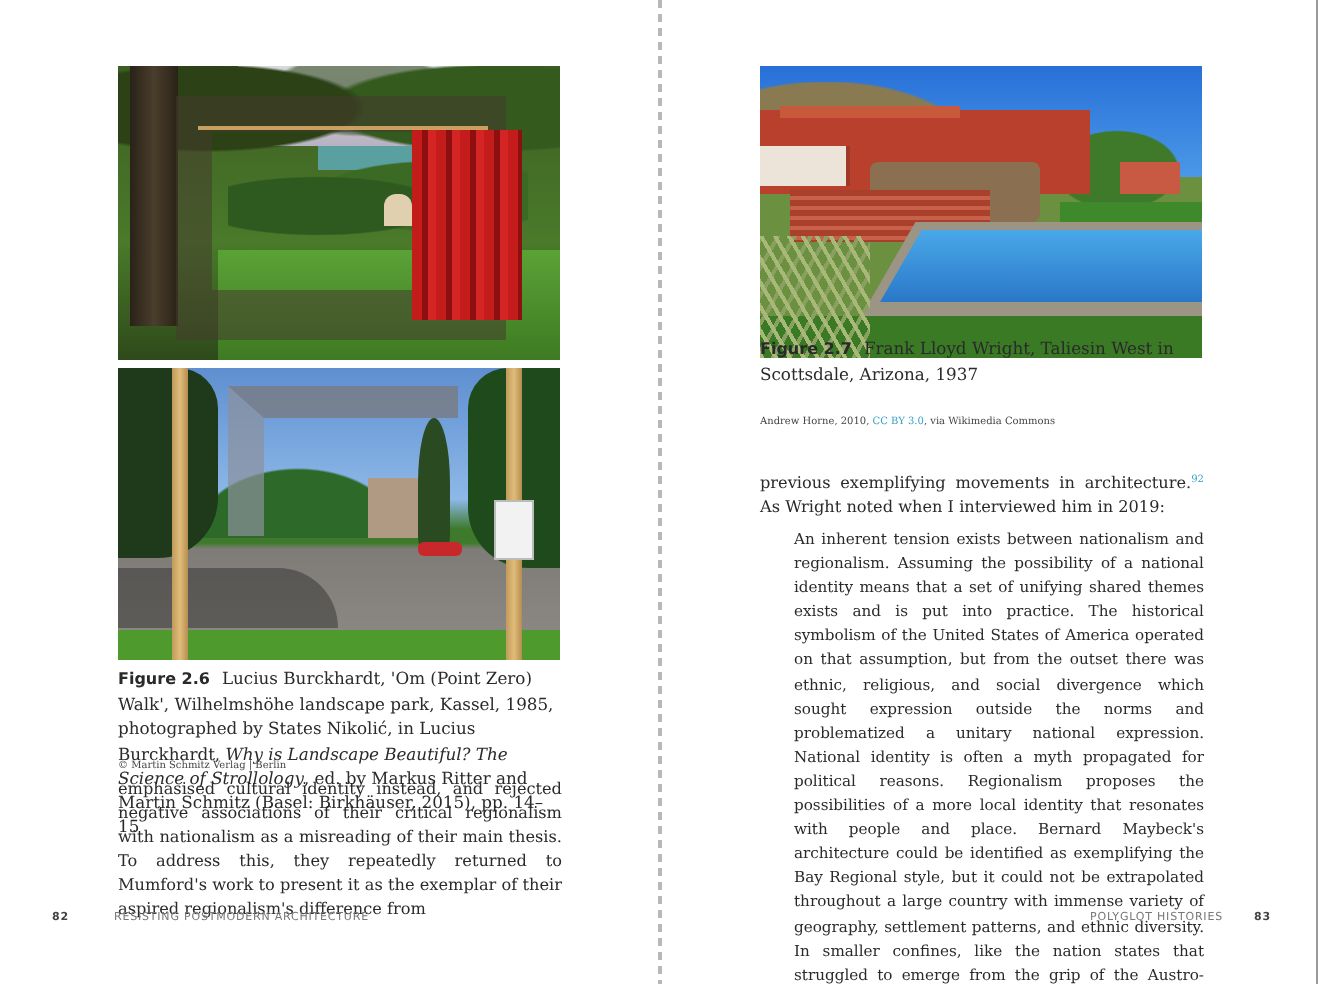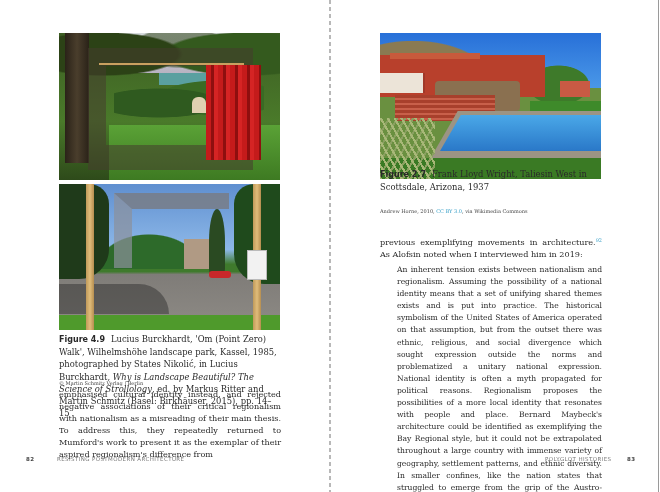--- a/index.html
+++ b/index.html
@@ -129,21 +129,21 @@
       <div class="sculpt"></div>
       <div class="shadow"></div>
       <div class="car"></div>
       <div class="grass"></div>
       <div class="post l"></div>
       <div class="post r"></div>
       <div class="sign"></div>
     </div>
 
     <div class="caption" style="left:59px; top:333px; width:222px;">
-      <span class="fig-label">Figure 4.9</span><span>Lucius Burckhardt, 'Om (Point Zero) Walk', Wilhelmshöhe landscape park, Kassel, 1985, photographed by States Nikolić, in Lucius Burckhardt, </span><em>Why is Landscape Beautiful? The Science of Strollology</em><span>, ed. by Markus Ritter and Martin Schmitz (Basel: Birkhäuser, 2015), pp. 14–15</span>
+      <span class="fig-label">Figure 2.6</span><span>Lucius Burckhardt, 'Om (Point Zero) Walk', Wilhelmshöhe landscape park, Kassel, 1985, photographed by States Nikolić, in Lucius Burckhardt, </span><em>Why is Landscape Beautiful? The Science of Strollology</em><span>, ed. by Markus Ritter and Martin Schmitz (Basel: Birkhäuser, 2015), pp. 14–15</span>
     </div>
     <div class="credit" style="left:59px; top:380px; width:222px;">© Martin Schmitz Verlag | Berlin</div>
 
     <div class="body-text" style="left:59px; top:388px; width:222px;">
       <p>emphasised cultural identity instead, and rejected negative associations of their critical regionalism with nationalism as a misreading of their main thesis. To address this, they repeatedly returned to Mumford's work to present it as the exemplar of their aspired regionalism's difference from</p>
     </div>
 
     <div class="folio folio-num" style="left:26px;">82</div>
     <div class="folio" style="left:57px;">RESISTING POSTMODERN ARCHITECTURE</div>
   </div>
@@ -171,21 +171,21 @@
   </div>
 
   <div class="caption" style="left:380px; top:168px; width:225px;">
     <span class="fig-label">Figure 2.7</span><span>Frank Lloyd Wright, Taliesin West in Scottsdale, Arizona, 1937</span>
   </div>
   <div class="credit" style="left:380px; top:208px; width:225px;">
     <span>Andrew Horne, 2010, </span><span class="link">CC BY 3.0</span><span>, via Wikimedia Commons</span>
   </div>
 
   <div class="body-text" style="left:380px; top:234px; width:222px;">
-    <p><span>previous exemplifying movements in architecture.</span><sup>92</sup><span> As Alofsin noted when I interviewed him in 2019:</span></p>
+    <p><span>previous exemplifying movements in architecture.</span><sup>92</sup><span> As Wright noted when I interviewed him in 2019:</span></p>
   </div>
 
   <div class="blockquote" style="left:397px; top:264px; width:205px;">
     <span>An inherent tension exists between nationalism and regionalism. Assuming the possibility of a national identity means that a set of unifying shared themes exists and is put into practice. The historical symbolism of the United States of America operated on that assumption, but from the outset there was ethnic, religious, and social divergence which sought expression outside the norms and problematized a unitary national expression. National identity is often a myth propagated for political reasons. Regionalism proposes the possibilities of a more local identity that resonates with people and place. Bernard Maybeck's architecture could be identified as exemplifying the Bay Regional style, but it could not be extrapolated throughout a large country with immense variety of geography, settlement patterns, and ethnic diversity. In smaller confines, like the nation states that struggled to emerge from the grip of the Austro-Hungarian empire, a regional identity might pass also as a national identity … But the roles of regional styles in portraying national ambitions is problematic.</span>
   </div>
 
   <div class="folio" style="left:545px;">POLYGLOT HISTORIES</div>
   <div class="folio folio-num" style="left:627px;">83</div>
 
 </div>

